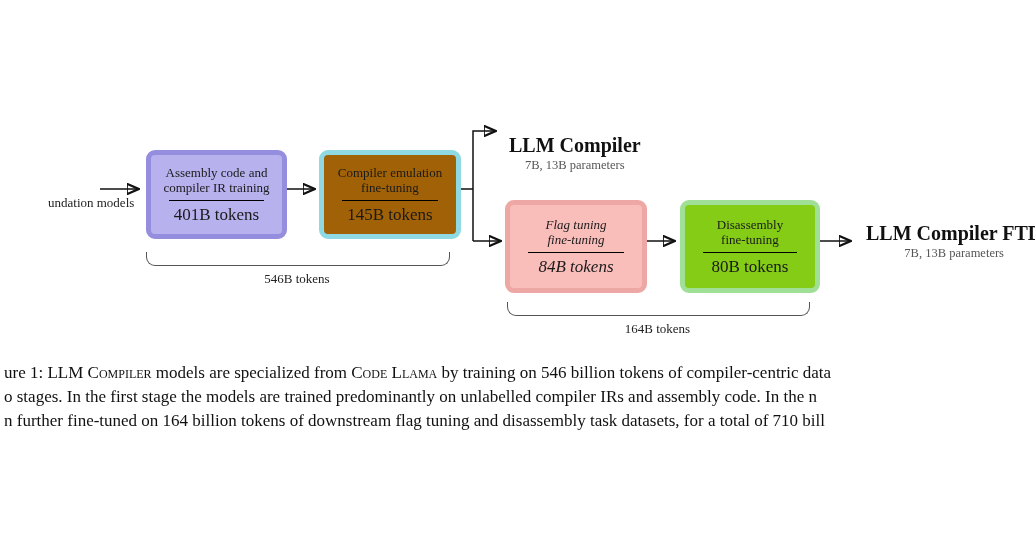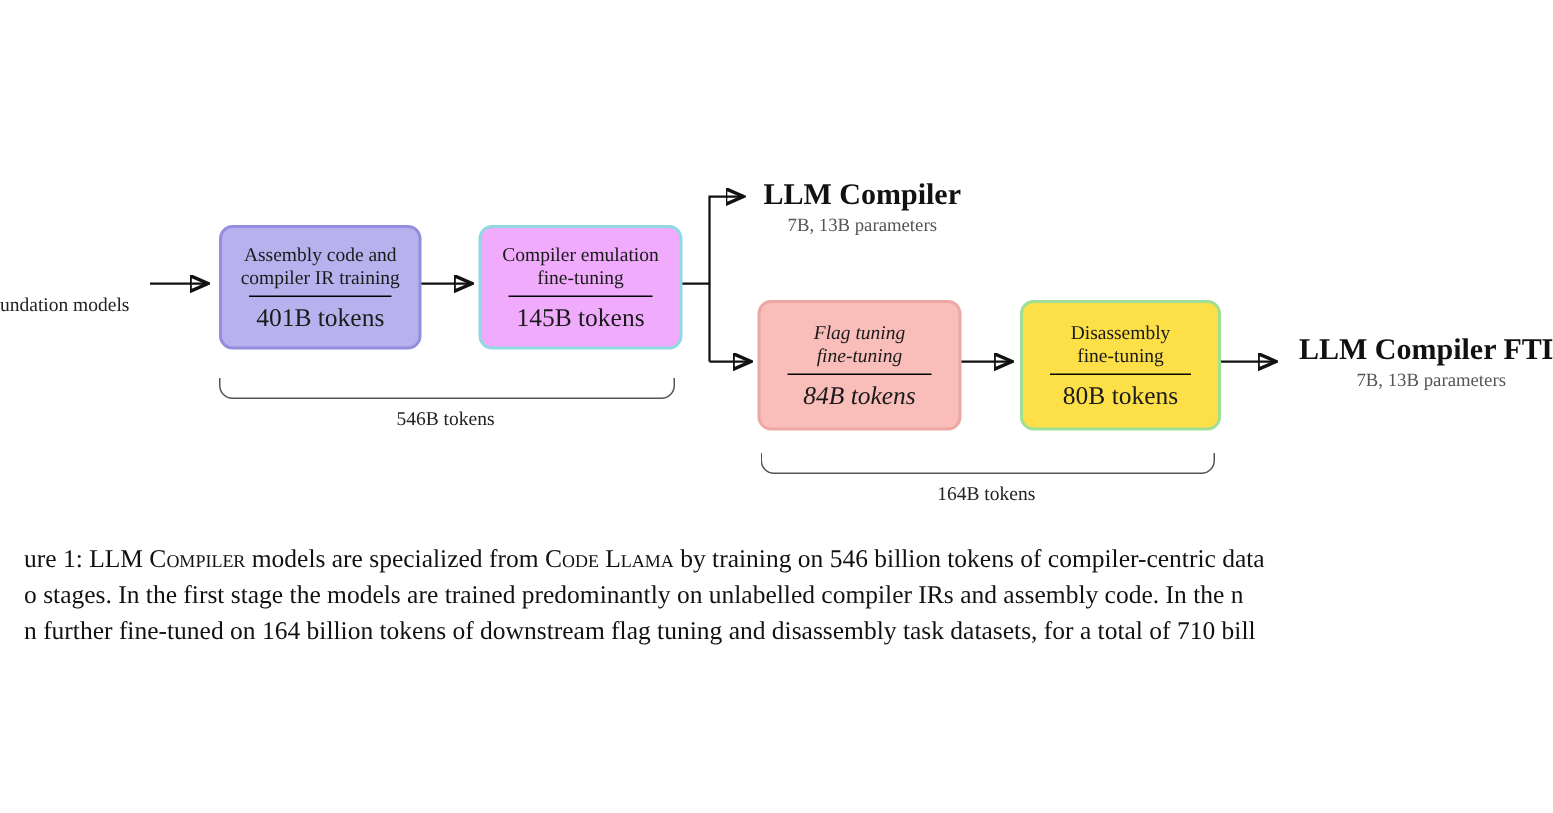--- a/index.html
+++ b/index.html
@@ -2,37 +2,37 @@
 <html><head>
 <meta charset="utf-8">
 <style>
   html,body{margin:0;padding:0;background:#fff;}
   #stage{position:relative;width:1035px;height:542px;background:#ffffff;overflow:hidden;
          font-family:"Liberation Serif","DejaVu Serif",serif;color:#111;}
   .arrows{position:absolute;left:0;top:0;}
   .arrows path{stroke:#111;stroke-width:1.5;fill:none;}
 
   .src-title{position:absolute;left:0;top:169px;font-size:22px;font-weight:bold;white-space:nowrap;}
-  .src-sub{position:absolute;left:0;top:195px;font-size:13px;color:#222;white-space:nowrap;}
+  .src-sub{position:absolute;left:0;top:195px;font-size:13px;color:#222;white-space:nowrap;padding-left:48px;}
 
-  .box{position:absolute;border:2px solid #a21caf;border-radius:9px;display:flex;flex-direction:column;
+  .box{position:absolute;border:5px solid #a21caf;border-radius:9px;display:flex;flex-direction:column;
        align-items:center;justify-content:center;text-align:center;}
   .box-line{font-size:13px;line-height:15px;color:#1a1a1a;white-space:nowrap;}
   .box-sep{width:72%;border-top:1.6px solid #000;margin:5px 0 4px 0;}
   .box-tokens{font-size:17px;color:#1a1a1a;white-space:nowrap;}
 
   .out{position:absolute;text-align:center;}
   .out-title{font-size:20px;font-weight:bold;white-space:nowrap;line-height:22px;}
   .out-sub{font-size:12.5px;color:#555;white-space:nowrap;margin-top:2px;}
 
   .brace{position:absolute;height:13px;border-left:1px solid #555;border-right:1px solid #555;
          border-bottom:1px solid #555;border-radius:0 0 9px 9px;}
   .brace-label{position:absolute;text-align:center;font-size:13px;color:#222;}
 
-  #caption{position:absolute;left:16px;top:361px;width:862px;}
+  #caption{position:absolute;left:4px;top:361px;width:862px;}
   .cap-line{white-space:nowrap;font-size:17px;line-height:24px;color:#111;}
   .sc{font-variant:small-caps;}
 </style>
 </head>
 <body>
 
 <div id="stage">
 
   <svg class="arrows" width="1035" height="542" aria-hidden="true">
     <defs>
@@ -50,42 +50,42 @@
 
   <div class="src-sub">undation models</div>
 
   <div class="box" style="left: 146px; top: 150px; width: 131px; height: 79px; background: rgb(183, 177, 238); border-color: rgb(149, 142, 222);">
     <div class="box-line">Assembly code and</div>
     <div class="box-line">compiler IR training</div>
     <div class="box-sep"></div>
     <div class="box-tokens">401B tokens</div>
   </div>
 
-  <div class="box" style="left: 319px; top: 150px; width: 132px; height: 79px; background: #f0abfc; border-color: rgb(142, 217, 226);">
+  <div class="box" style="left: 319px; top: 150px; width: 132px; height: 79px; background: #a16207; border-color: rgb(142, 217, 226);">
     <div class="box-line">Compiler emulation</div>
     <div class="box-line">fine-tuning</div>
     <div class="box-sep"></div>
     <div class="box-tokens">145B tokens</div>
   </div>
 
   <div class="box" style="left: 505px; top: 200px; width: 132px; height: 83px; background: rgb(249, 189, 186); border-color: rgb(237, 167, 164); font-style: italic;">
     <div class="box-line">Flag tuning</div>
     <div class="box-line">fine-tuning</div>
     <div class="box-sep"></div>
     <div class="box-tokens">84B tokens</div>
   </div>
 
-  <div class="box" style="left: 680px; top: 200px; width: 130px; height: 83px; background: #fde047; border-color: rgb(159, 223, 150);">
+  <div class="box" style="left: 680px; top: 200px; width: 130px; height: 83px; background: #84cc16; border-color: rgb(159, 223, 150);">
     <div class="box-line">Disassembly</div>
     <div class="box-line">fine-tuning</div>
     <div class="box-sep"></div>
     <div class="box-tokens">80B tokens</div>
   </div>
 
-  <div class="out" style="left:509px;top:119px">
+  <div class="out" style="left:509px;top:134px">
     <div class="out-title">LLM Compiler</div>
     <div class="out-sub">7B, 13B parameters</div>
   </div>
 
   <div class="out" style="left:866px;top:222px">
     <div class="out-title">LLM Compiler FTD</div>
     <div class="out-sub">7B, 13B parameters</div>
   </div>
 
   <div class="brace" style="left:146px;top:252px;width:302px"></div>

